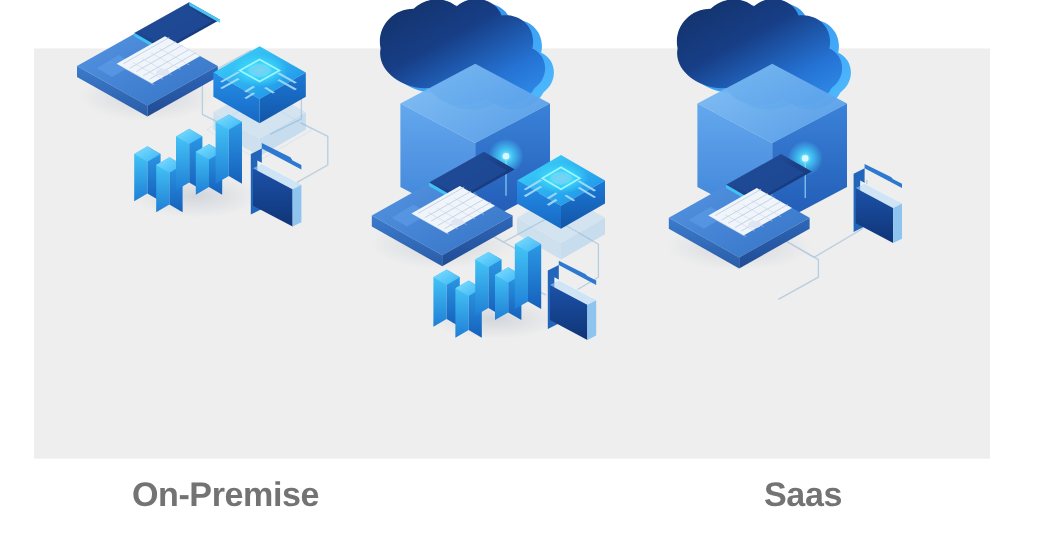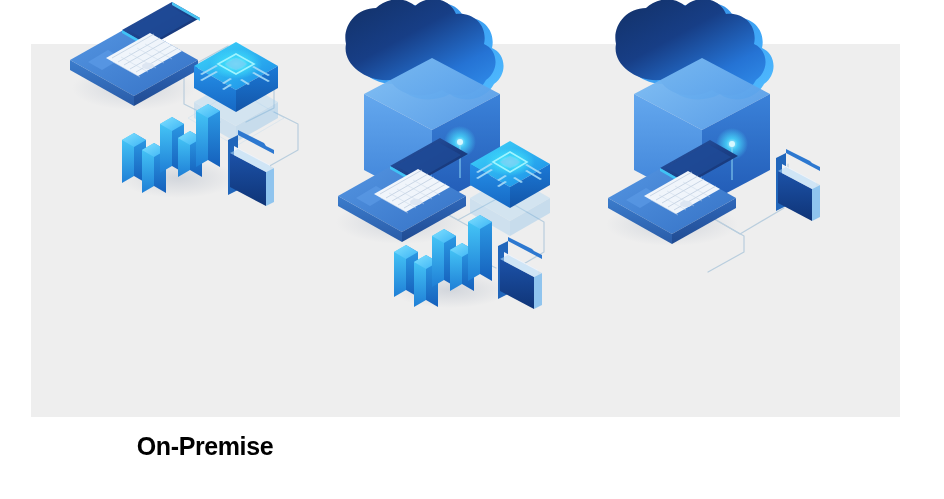--- a/index.html
+++ b/index.html
@@ -14,22 +14,22 @@
   
   .group{position:absolute;top:0;height:373px;}
   #g-onprem{left:60px;width:250px;}
   #g-iaas{left:320px;width:250px;}
   #g-saas{left:590px;width:250px;}
 
   .scene{position:absolute;left:0;top:0;width:250px;height:373px;}
   .scene svg{position:absolute;left:0;top:0;overflow:visible;}
 
   
-  .label{position:absolute;top:432px;font-size:25px;font-weight:bold;
-         color:#000000;letter-spacing:-0.4px;white-space:nowrap;
+  .label{position:absolute;top:432px;font-size:31px;font-weight:bold;
+         color:#737373;letter-spacing:-0.4px;white-space:nowrap;
          text-align:center;}
   #lbl-onprem{left:60px;width:290px;}
   #lbl-iaas{left:350px;width:240px;}
   #lbl-saas{left:610px;width:240px;}
 </style>
 </head>
 <body>
 
 <div class="stage">
 
@@ -445,14 +445,15 @@
           <path d="M188 171 L222 189 L230 185 L196 167 Z" fill="#b6d8f3" opacity="0.55"></path>
         </g>
 
       </svg>
     </div>
   </div>
 
   <div class="label" id="lbl-onprem">On-Premise</div>
 
 
+  <div class="label" id="lbl-saas">Saas</div>
 
 </div>
 
 </body></html>

